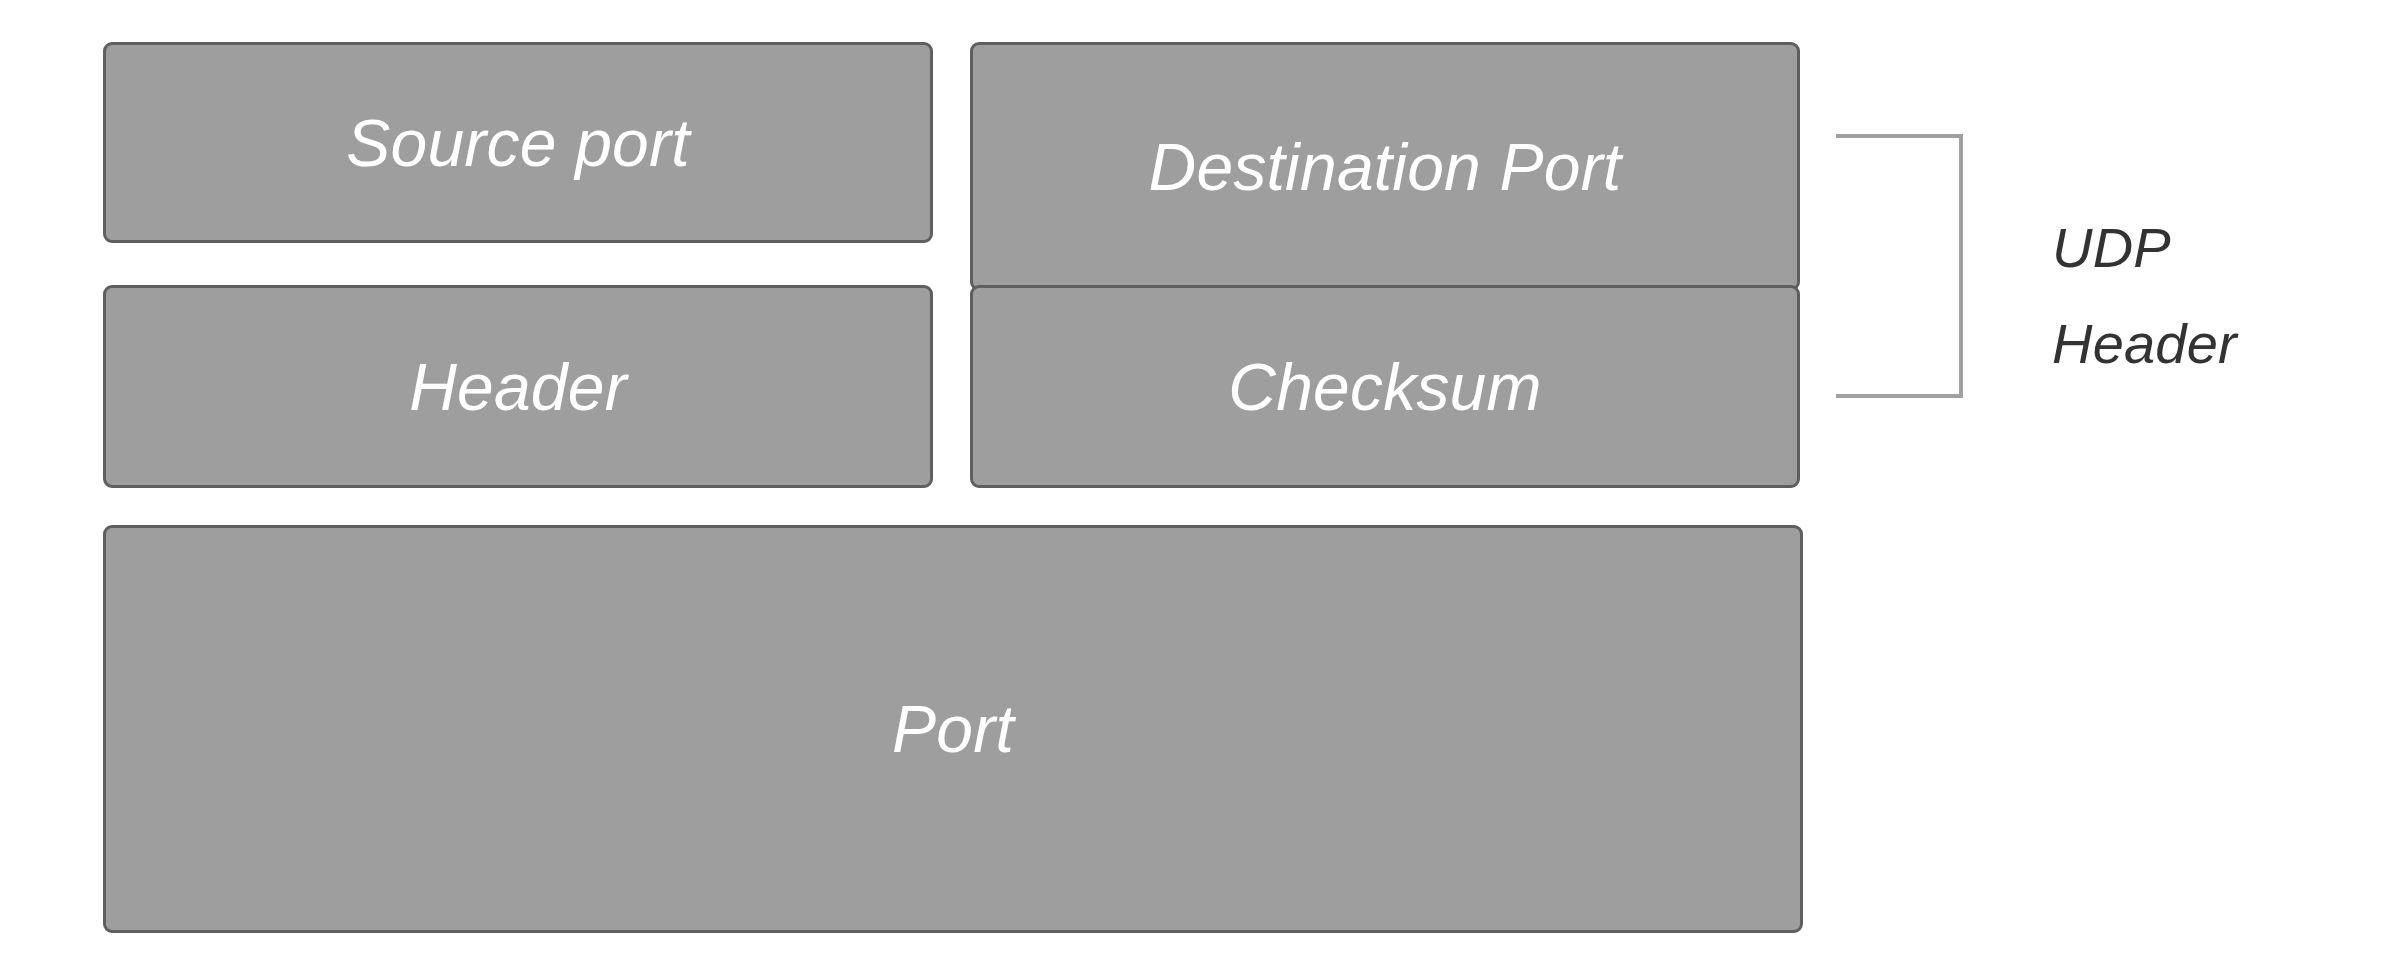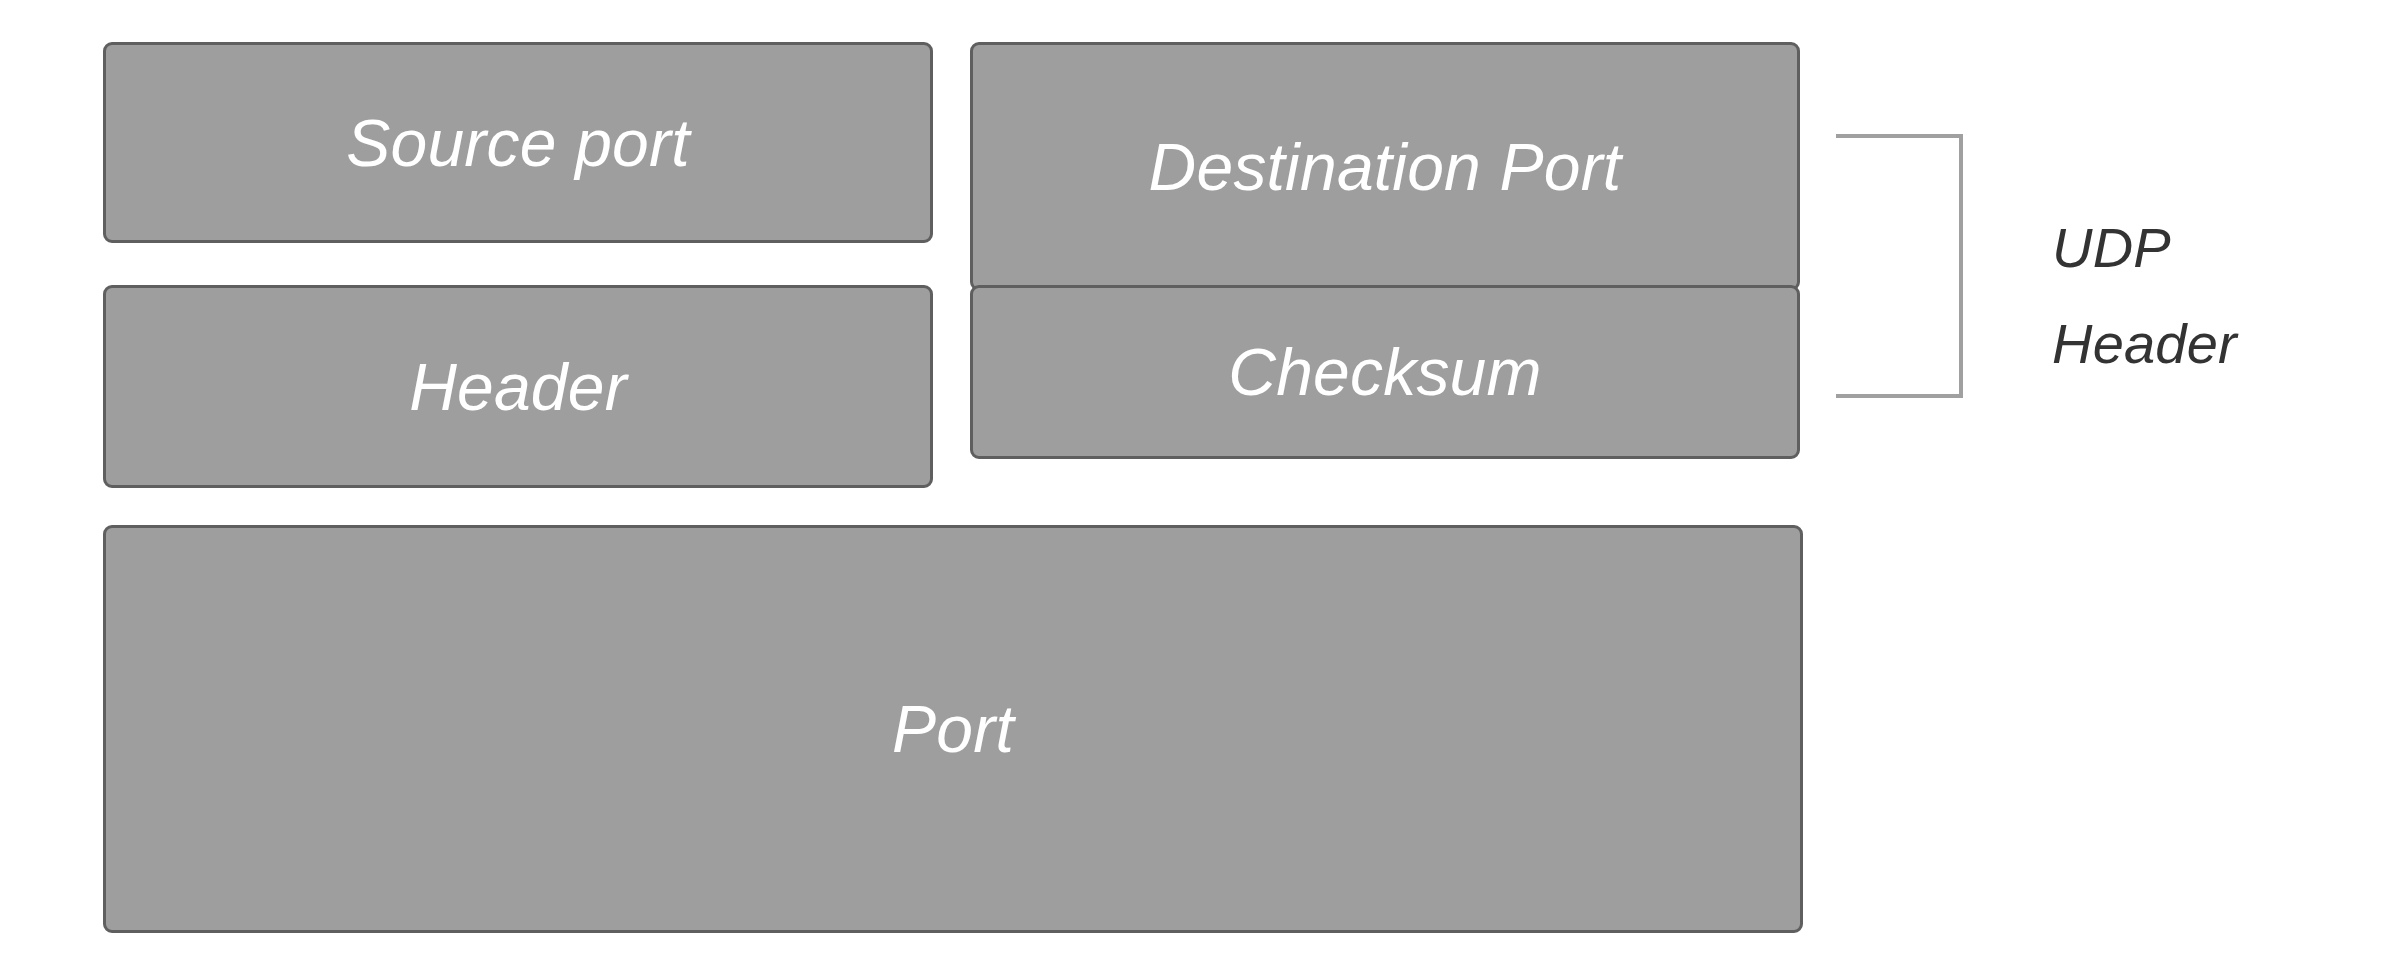--- a/index.html
+++ b/index.html
@@ -35,21 +35,21 @@
     letter-spacing: 0.2px;
     line-height: 1;
     white-space: nowrap;
     user-select: none;
   }
   
   #box-source-port      { left: 103px; top: 42px;  width: 830px;  height: 201px; }
   #box-destination-port { left: 970px; top: 42px;  width: 830px;  height: 249px; }
   
   #box-length           { left: 103px; top: 285px; width: 830px;  height: 203px; }
-  #box-checksum         { left: 970px; top: 285px; width: 830px;  height: 174px; }
+  #box-checksum         { left: 970px; top: 285px; width: 830px;  height: 203px; }
   
   #box-data             { left: 103px; top: 525px; width: 1700px; height: 408px; }
 
   
   #header-bracket {
     position: absolute;
     left: 1836px;
     top: 134px;
     width: 127px;
     height: 264px;

